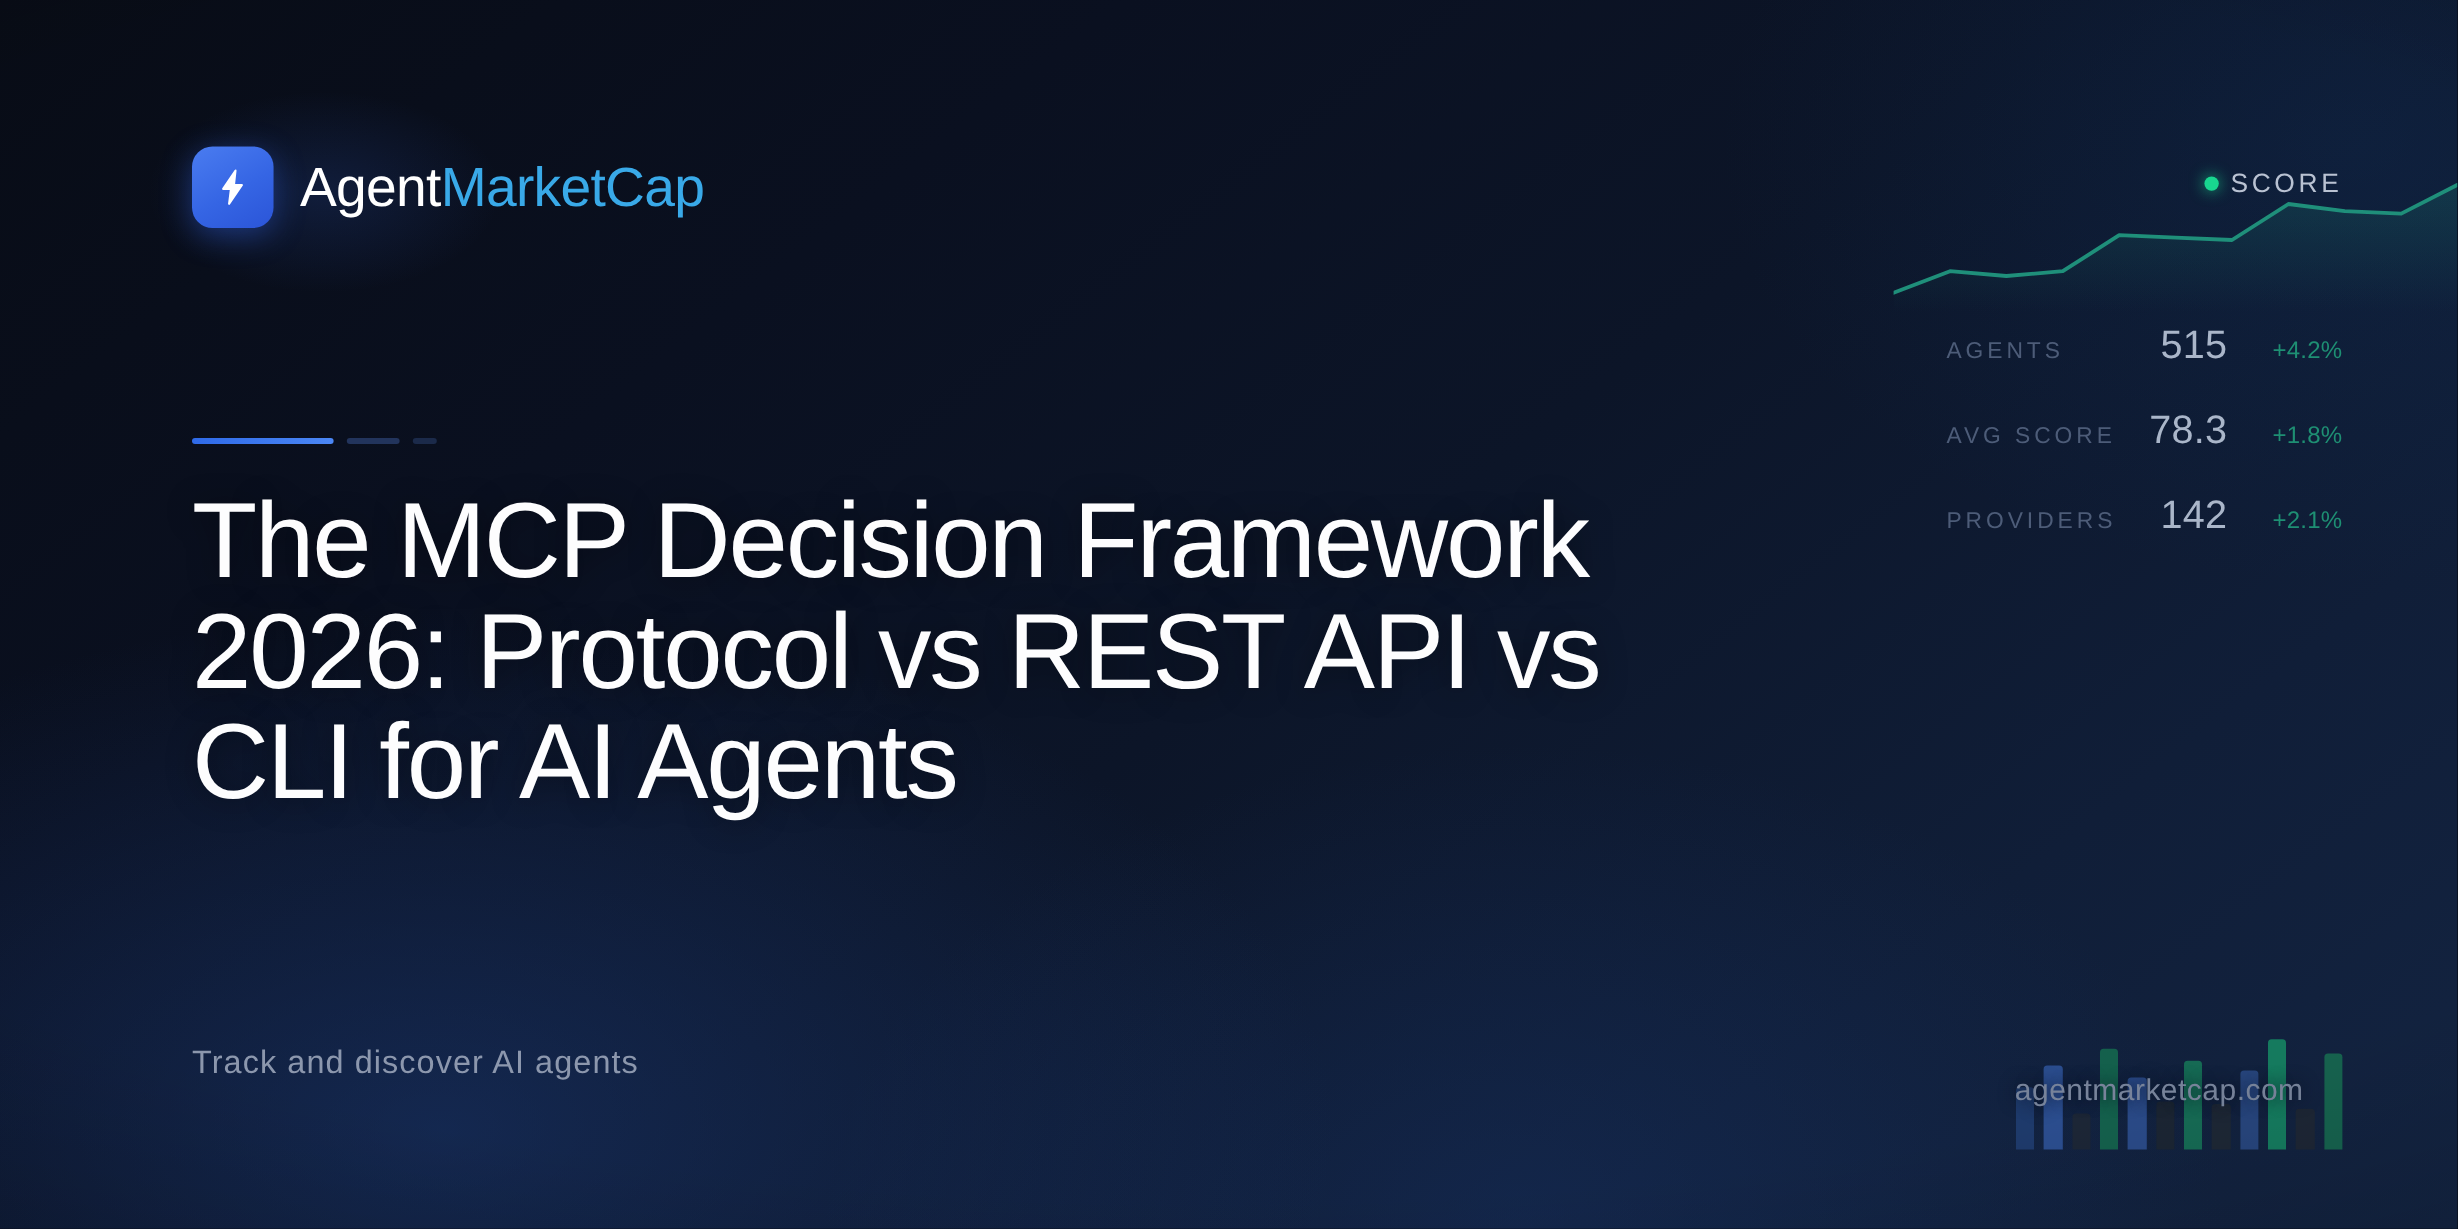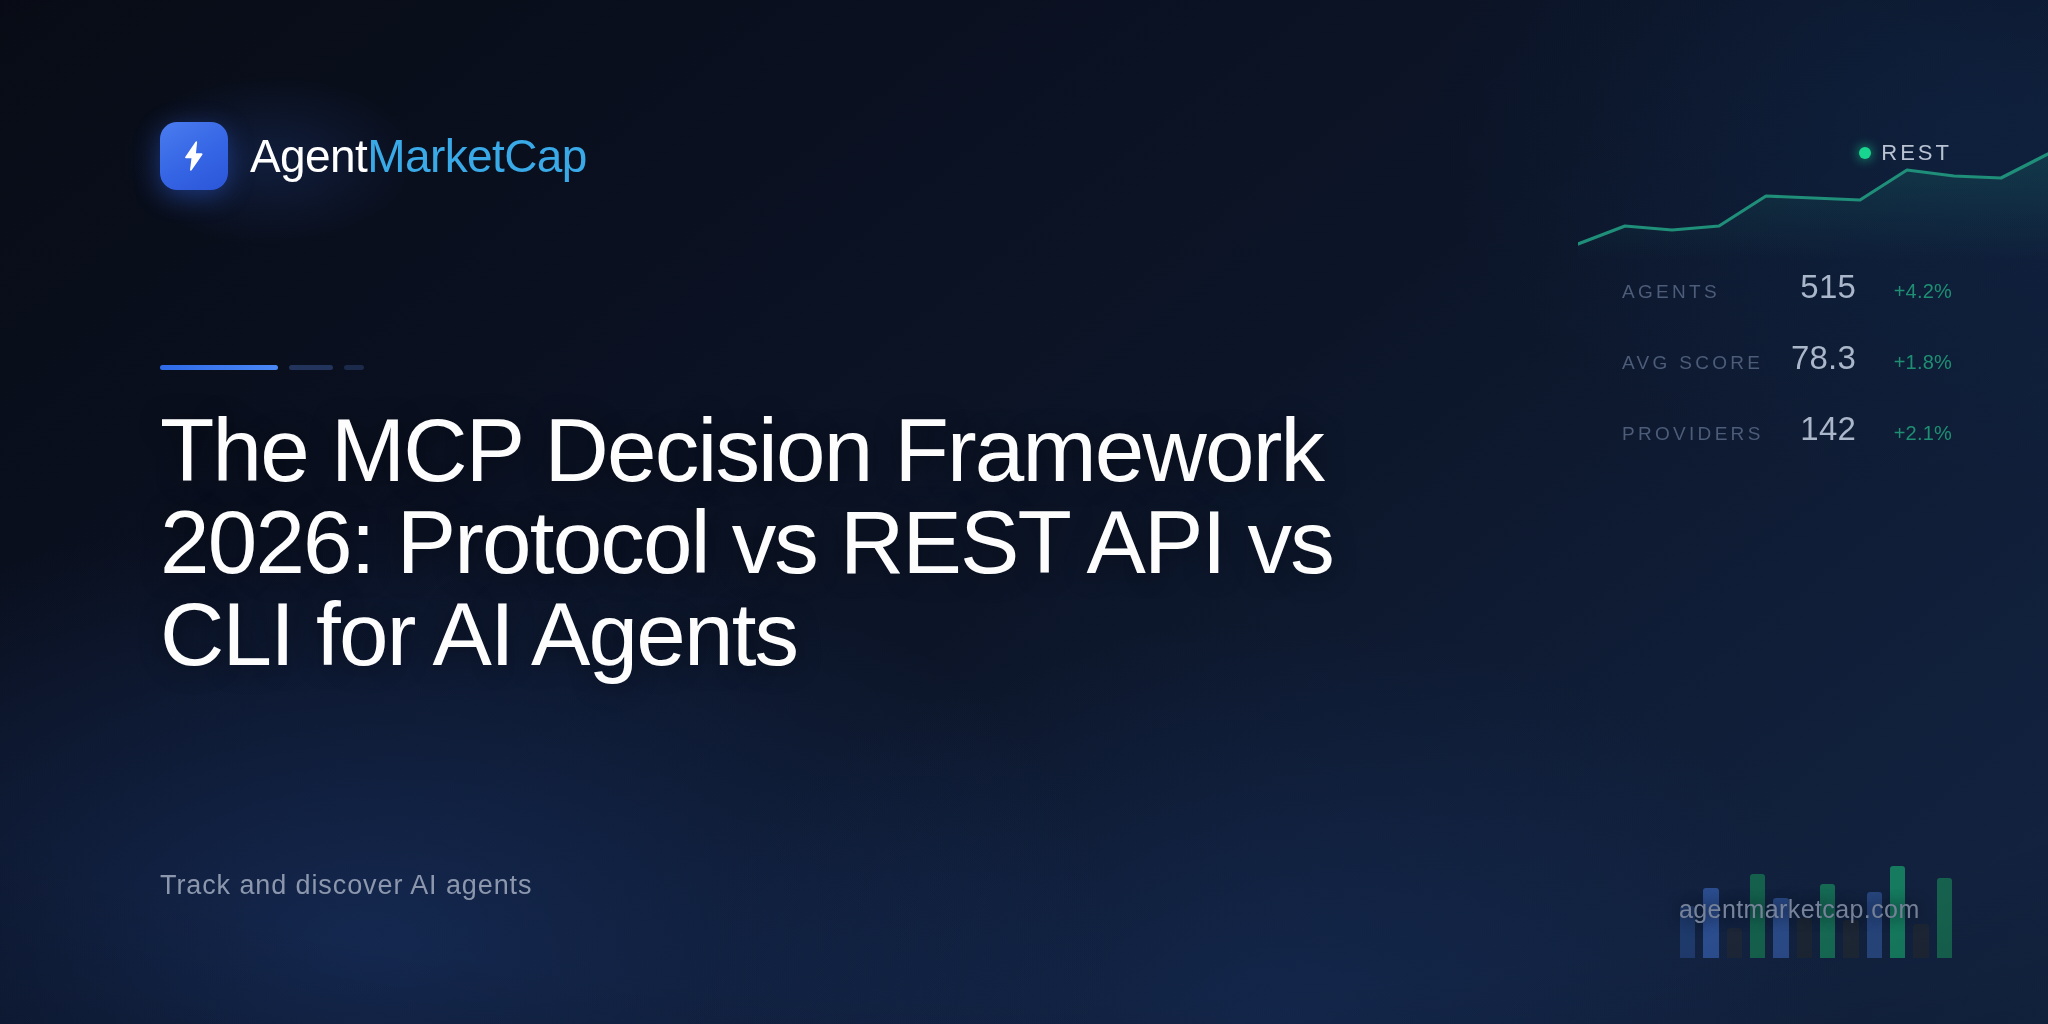--- a/index.html
+++ b/index.html
@@ -142,21 +142,21 @@
           <stop offset="100%" stop-color="#1f8f7a" stop-opacity="0.00"></stop>
         </linearGradient>
       </defs>
       <path d="M0,104 L47,86 L94,90 L141,86 L188,56 L235,58 L282,60 L329,30 L376,36 L423,38 L470,14 L470,120 L0,120 Z" fill="url(#sparkFill)"></path>
       <polyline points="0,104 47,86 94,90 141,86 188,56 235,58 282,60 329,30 376,36 423,38 470,14" fill="none" stroke="#1f8f7a" stroke-width="3.2" stroke-linejoin="round" stroke-linecap="round"></polyline>
     </svg>
   </div>
 
   <div class="live">
     <span class="live-dot"></span>
-    <span class="live-txt">REST</span>
+    <span class="live-txt">SCORE</span>
   </div>
 
   <div class="stats">
     <div class="stat">
       <span class="stat-label">AGENTS</span>
       <span class="stat-value">515</span>
       <span class="stat-change">+4.2%</span>
     </div>
     <div class="stat">
       <span class="stat-label">AVG SCORE</span>

